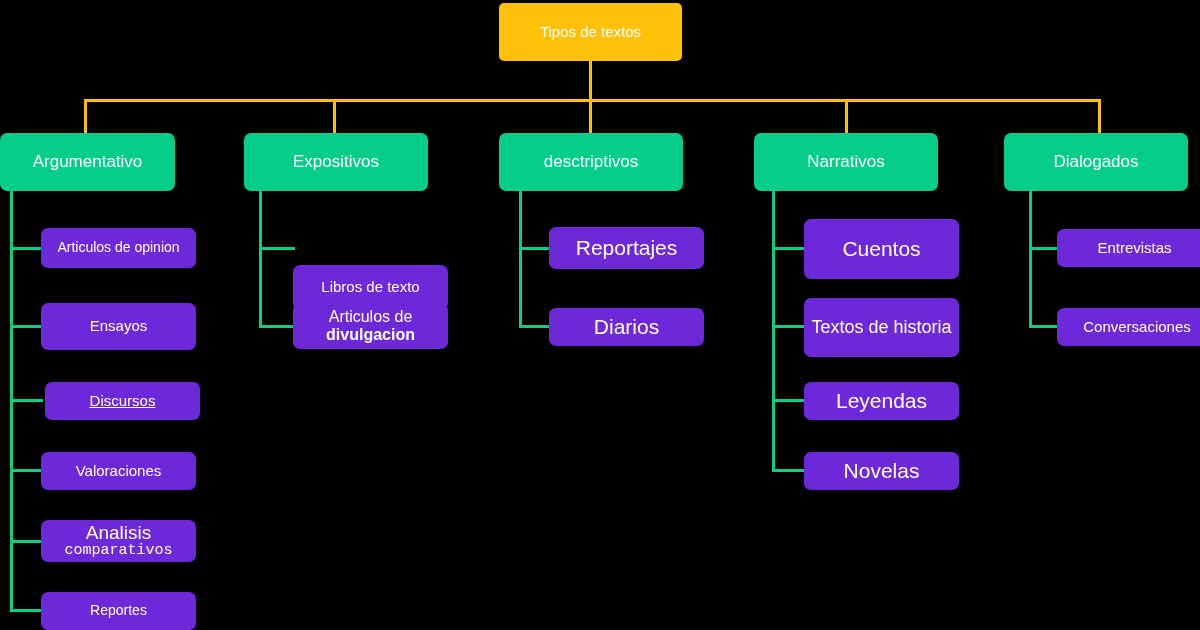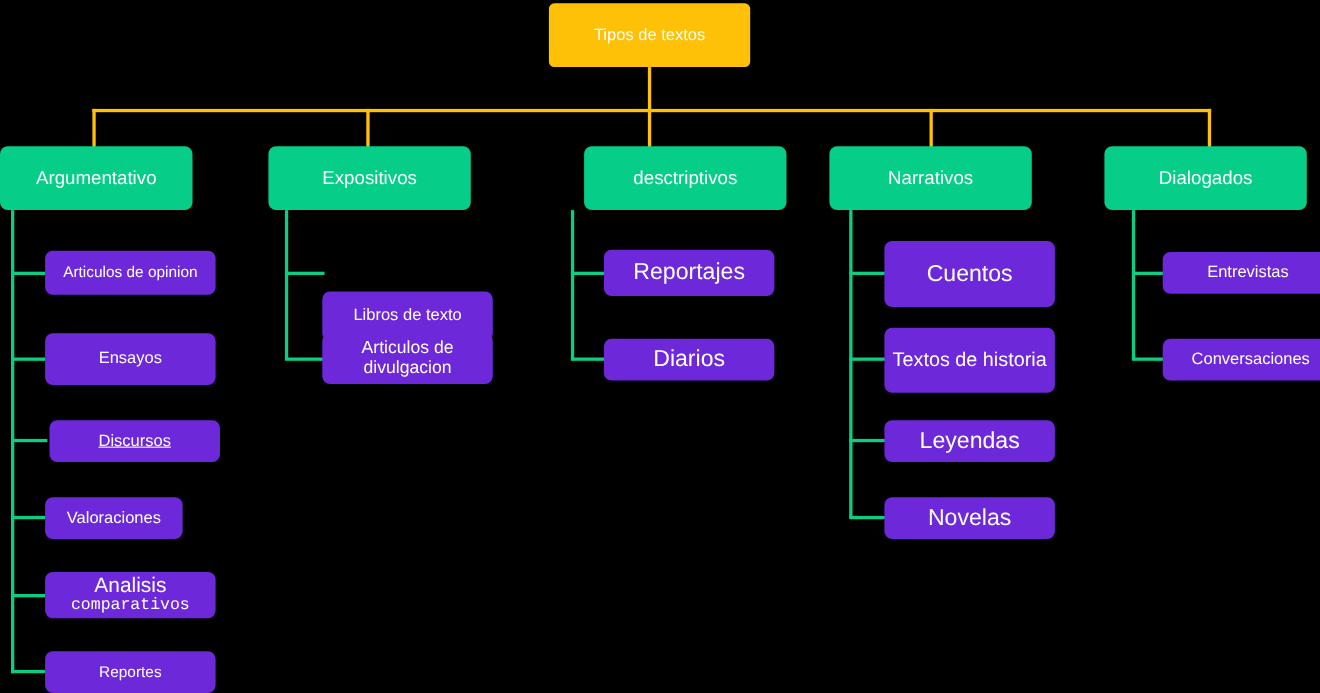--- a/index.html
+++ b/index.html
@@ -31,21 +31,21 @@
   .node.root{background:#FFC107;font-size:15px;border-radius:5px;}
   .node.cat{background:#06CD87;font-size:17px;}
   .node.leaf{background:#6d28d9;font-size:15px;}
   .node.leaf.big{font-size:21px;}
   .node.leaf.mid{font-size:18px;}
   .node.leaf.sm{font-size:14px;}
   .node .stack{display:flex;flex-direction:column;align-items:center;justify-content:center;}
   .node .l1{font-size:19px;line-height:1.05;text-align:right;}
   .node .l2{font-size:15px;line-height:1.05;font-family:Liberation Mono, monospace;}
   .node .e1{font-size:16px;line-height:1.12;}
-  .node .e2{font-size:16px;line-height:1.12;}
+  .node .e2{font-size:16px;line-height:1.12;font-weight:bold;}
 </style>
 </head>
 <body>
 
 <div id="canvas">
 
   <div class="node root" style="left:499px;top:3px;width:183px;height:58px;">
     <span>Tipos de textos</span>
   </div>
 
@@ -58,21 +58,21 @@
   <div class="conn v" style="left:589px;top:99px;width:3px;height:35px;"></div>
   <div class="conn v" style="left:845px;top:99px;width:3px;height:35px;"></div>
   <div class="conn v" style="left:1098px;top:99px;width:3px;height:35px;"></div>
 
   <div class="node cat" style="left:0px;top:133px;width:175px;height:58px;">
     <span>Argumentativo</span>
   </div>
   <div class="node cat" style="left:244px;top:133px;width:184px;height:58px;">
     <span>Expositivos</span>
   </div>
-  <div class="node cat" style="left:499px;top:133px;width:184px;height:58px;margin-left:32px;">
+  <div class="node cat" style="left:499px;top:133px;width:184px;height:58px;">
     <span>desctriptivos</span>
   </div>
   <div class="node cat" style="left:754px;top:133px;width:184px;height:58px;">
     <span>Narrativos</span>
   </div>
   <div class="node cat" style="left:1004px;top:133px;width:184px;height:58px;">
     <span>Dialogados</span>
   </div>
 
   <div class="conn green v" style="left:10px;top:191px;width:3px;height:421px;"></div>
@@ -85,21 +85,21 @@
 
   <div class="node leaf sm" style="left:41px;top:228px;width:155px;height:40px;">
     <span>Articulos de opinion</span>
   </div>
   <div class="node leaf" style="left:41px;top:303px;width:155px;height:47px;">
     <span>Ensayos</span>
   </div>
   <div class="node leaf" style="left:45px;top:382px;width:155px;height:38px;text-decoration:underline;">
     <span>Discursos</span>
   </div>
-  <div class="node leaf" style="left:41px;top:452px;width:125px;height:38px;">
+  <div class="node leaf" style="left:41px;top:452px;width:155px;height:38px;">
     <span>Valoraciones</span>
   </div>
   <div class="node leaf" style="left:41px;top:520px;width:155px;height:42px;">
     <span class="stack">
       <span class="l1">Analisis</span>
       <span class="l2">comparativos</span>
     </span>
   </div>
   <div class="node leaf sm" style="left:41px;top:592px;width:155px;height:38px;">
     <span>Reportes</span>

